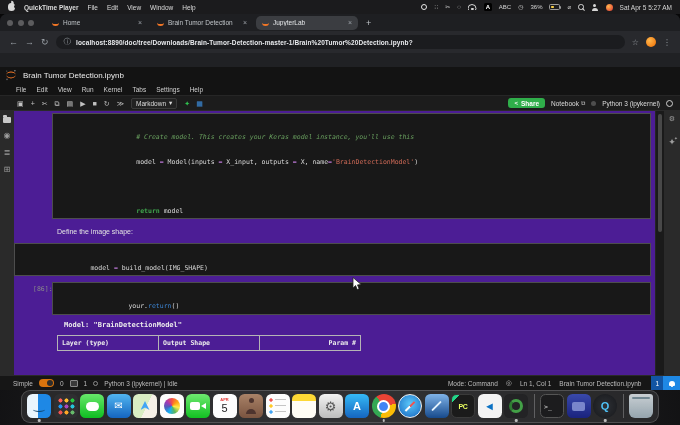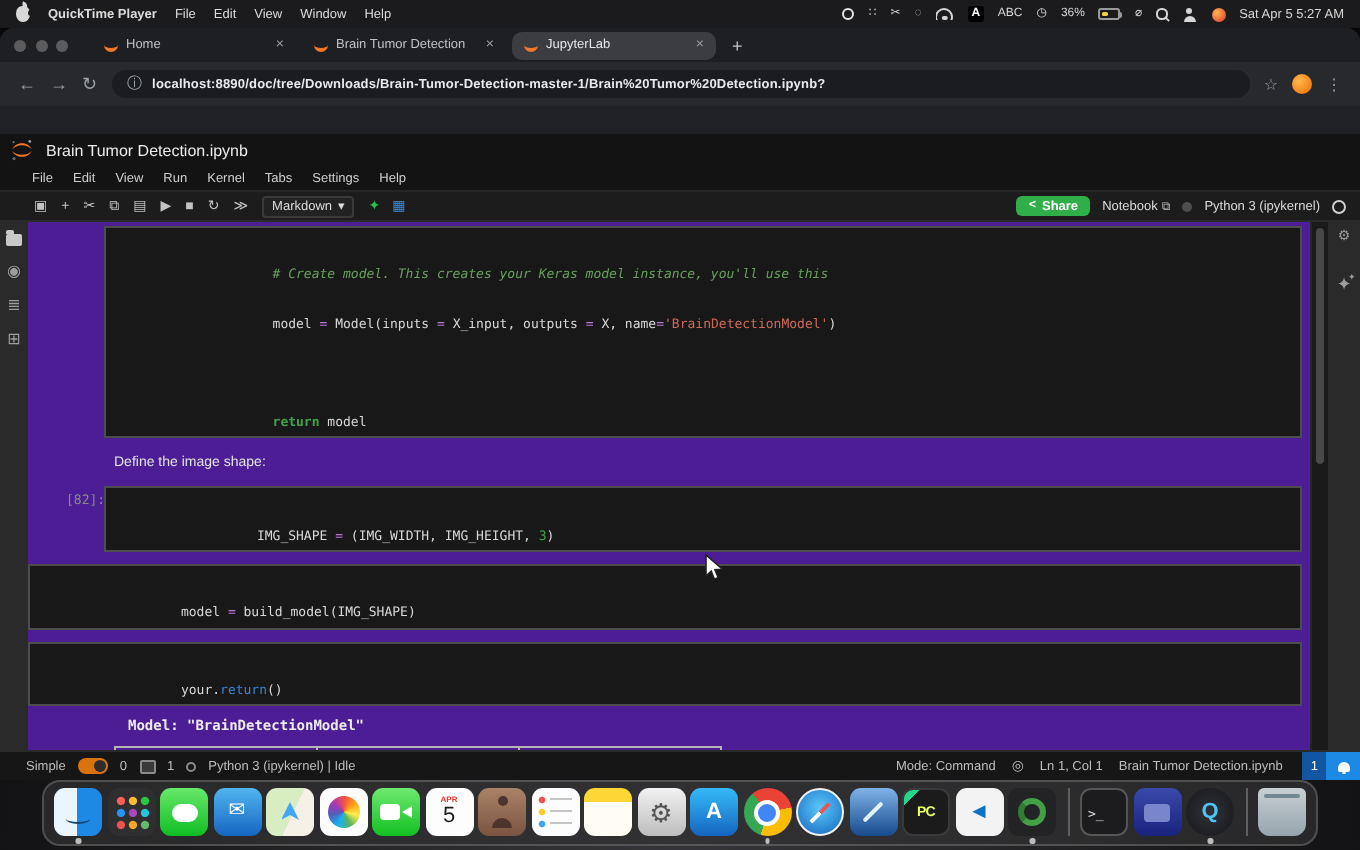--- a/index.html
+++ b/index.html
@@ -361,36 +361,29 @@
                 <div class="code-line">
                   
                 <span class="c-w">    </span><span class="c-kw">return</span><span class="c-w"> model</span></div>
               </div>
           </div>
 
           <div class="md-text">Define the image shape:</div>
 
           <div>
 
-          <div class="cell-row">
-                <div class="prompt">[82]:</div>
-                <div class="cell-box">
-                  <div class="code-line">
-                    
-                  <span class="c-w">IMG_SHAPE </span><span class="c-op">=</span><span class="c-w"> (IMG_WIDTH, IMG_HEIGHT, </span><span class="c-num">3</span><span class="c-w">)</span></div>
-                </div>
-              </div>
               <div class="cell-row">
                 <div class="cell-box">
                   <div class="code-line">
                     
                   <span class="c-w">model </span><span class="c-op">=</span><span class="c-w"> build_model(IMG_SHAPE)</span></div>
                 </div>
               </div>
               <div class="cell-row">
+                <div class="prompt">[86]:</div>
                 <div class="cell-box">
                   <div class="code-line">
                     
                   <span class="c-w">your.</span><span class="c-fn">return</span><span class="c-w">()</span></div>
                 </div>
               </div>
             </div>
 
           <div class="out-title">Model: "BrainDetectionModel"</div>
 

